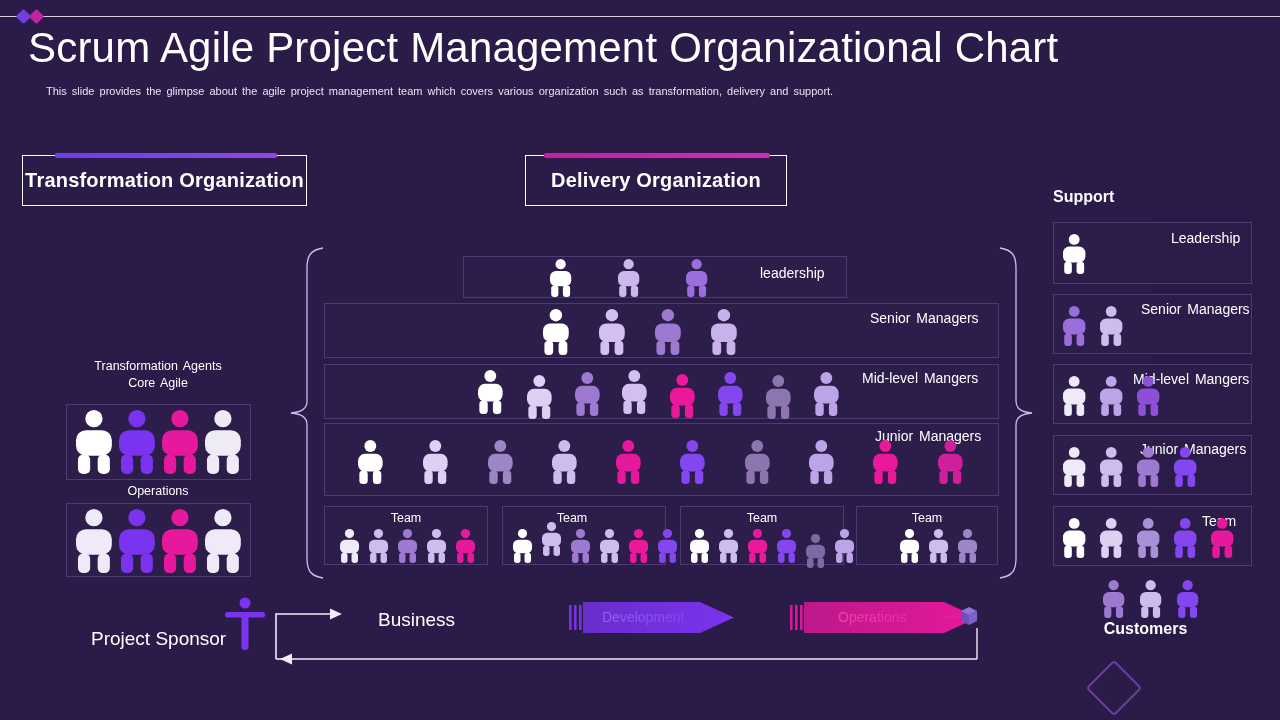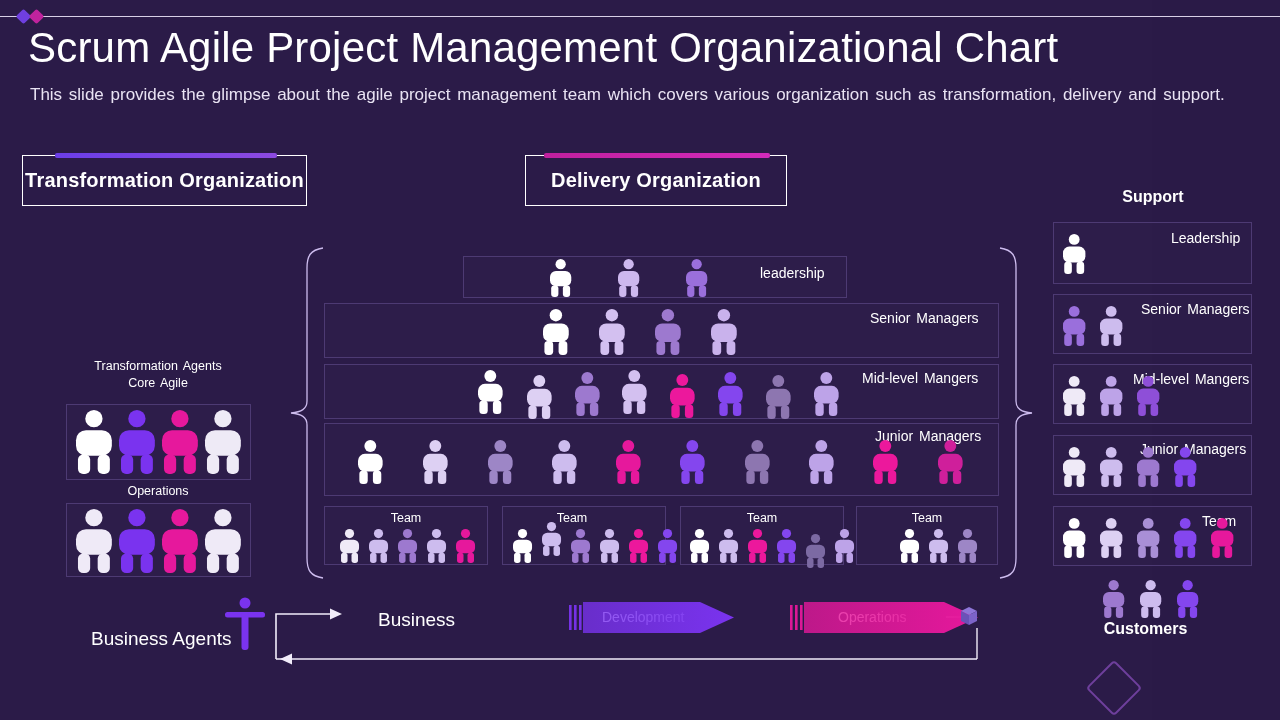--- a/index.html
+++ b/index.html
@@ -33,43 +33,43 @@
     border: 2px solid #6e3f9c; border-radius: 4px;
   }
 
   
   .title {
     position: absolute; left: 28px; top: 24px;
     font-size: 42px; font-weight: 300; color: #ffffff;
     letter-spacing: .2px; white-space: nowrap;
   }
   .subtitle {
-    position: absolute; left: 30px; top: 85px;
-    font-size: 17px; color: #e9e3f3; word-spacing: 2px; white-space: nowrap;
+    position: absolute; left: 46px; top: 85px;
+    font-size: 11px; color: #e9e3f3; word-spacing: 2px; white-space: nowrap;
   }
 
   
   .chip {
     position: absolute; border: 1px solid #ffffff;
     display: flex; align-items: center; justify-content: center;
     color: #ffffff; font-size: 20px; font-weight: bold; letter-spacing: .2px;
   }
   .chip .bar {
     position: absolute; top: -3px; height: 5px; border-radius: 2px;
   }
   #chip-transform { left: 22px; top: 155px; width: 285px; height: 51px; }
   #chip-transform .bar { left: 32px; width: 222px;
     background: linear-gradient(90deg,#6b3ee8,#8c4ae0); }
   #chip-delivery  { left: 525px; top: 155px; width: 262px; height: 51px; }
   #chip-delivery .bar  { left: 18px; width: 226px;
     background: linear-gradient(90deg,#c0209e,#d22bbb); }
 
   .support-title {
     position: absolute; left: 1053px; top: 188px; width: 200px;
-    text-align: center; color: #fff; font-size: 16px; font-weight: bold;
+    color: #fff; font-size: 16px; font-weight: bold;
   }
   .customers-title {
     position: absolute; left: 1053px; top: 620px; width: 185px;
     text-align: center; color: #fff; font-size: 16px; font-weight: bold;
   }
 
   
   .box {
     position: absolute; border: 1px solid #4d3a73;
     background: rgba(255,255,255,0.012);
@@ -157,21 +157,21 @@
 
   <div class="box" id="sup-box-2" style="left:1053px;top:364px;width:199px;height:60px;"></div>
   <div class="rowlabel" id="sup-lbl-2" style="left:1133px;top:371px;">Mid-level Mangers</div>
 
   <div class="box" id="sup-box-3" style="left:1053px;top:435px;width:199px;height:60px;"></div>
   <div class="rowlabel" id="sup-lbl-3" style="left:1140px;top:441px;">Junior Managers</div>
 
   <div class="box" id="sup-box-4" style="left:1053px;top:506px;width:199px;height:60px;"></div>
   <div class="rowlabel" id="sup-lbl-4" style="left:1202px;top:513px;">Team</div>
 
-  <div class="flow-label" style="left:91px;top:628px;">Business Agents</div>
+  <div class="flow-label" style="left:91px;top:628px;">Project Sponsor</div>
   <div class="flow-label" style="left:378px;top:609px;">Business</div>
 
   <div class="arrow-text" id="dev-text" style="left:602px;top:609px;">Development</div>
   <div class="arrow-text" id="ops-text" style="left:838px;top:609px;">Operations</div>
 
   <svg id="overlay" width="1280" height="720" style="position:absolute;left:0;top:0;pointer-events:none;">
       <g>
         <circle cx="93.92" cy="418.64" r="8.64" fill="#ffffff"></circle>
         <rect x="76" y="430.15999999999997" width="35.84" height="25.6" rx="10.035200000000001" ry="10.035200000000001" fill="#ffffff"></rect>
         <rect x="77.9712" y="454.48" width="12.185600000000003" height="19.519999999999982" rx="5.117952000000001" ry="5.117952000000001" fill="#ffffff"></rect>

